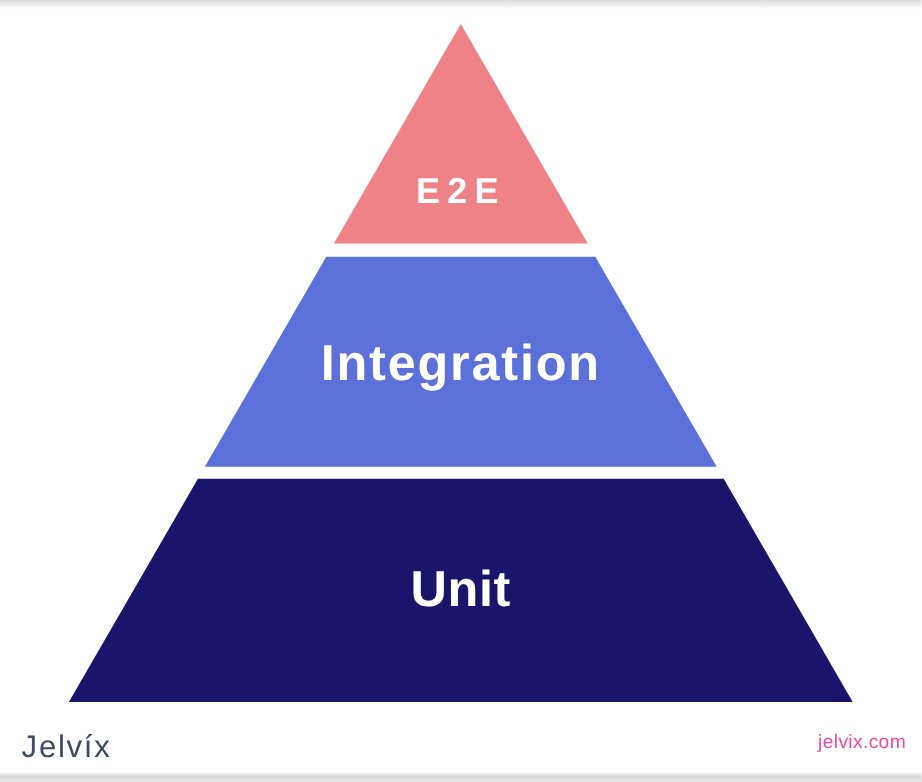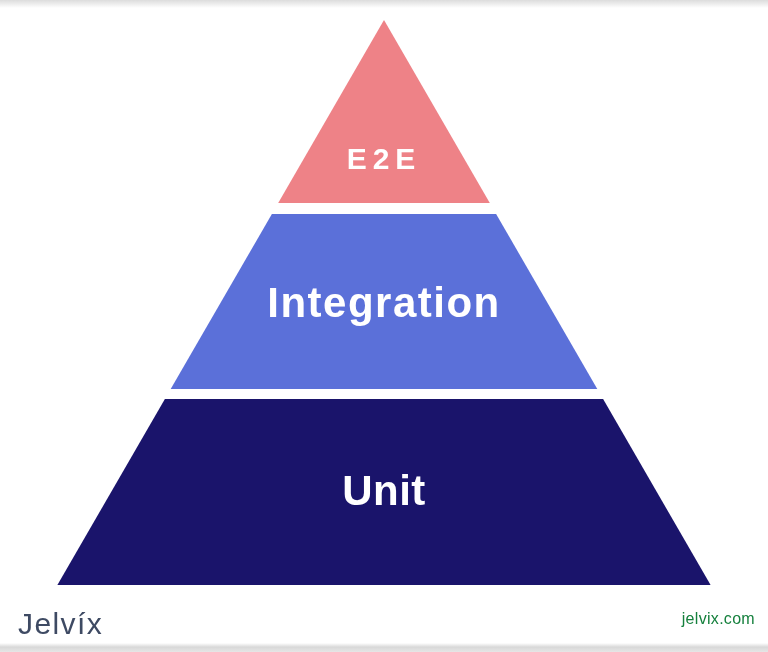--- a/index.html
+++ b/index.html
@@ -34,21 +34,21 @@
     left: 0;
   }
   .layer-label {
     font-family: "Liberation Sans", sans-serif;
     font-weight: 700;
   }
   .logo {
     position: absolute;
     left: 18px;
     top: 607px;
-    font-size: 30px;
+    font-size: 26px;
     font-weight: 300;
     letter-spacing: 1.4px;
     color: #3E4A63;
     text-align: right;
   }
   .url {
     position: absolute;
     right: 13px;
     top: 610px;
     font-size: 16px;
@@ -65,15 +65,15 @@
 <svg id="pyramid" viewBox="0 0 768 652" width="768" height="652" xmlns="http://www.w3.org/2000/svg">
     <polygon points="384,20 489.8,203 278.2,203" fill="#EE8287"></polygon>
     <text x="384" y="169" text-anchor="middle" fill="#FFFFFF" font-size="30" letter-spacing="6" class="layer-label">E2E</text>
     <polygon points="271.9,214 496.1,214 597.3,389 170.7,389" fill="#5B70D9"></polygon>
     <text x="384" y="317" text-anchor="middle" fill="#FFFFFF" font-size="42" letter-spacing="1.5" class="layer-label">Integration</text>
     <polygon points="164.9,399 603.1,399 710.6,585 57.4,585" fill="#1A146B"></polygon>
     <text x="384" y="505" text-anchor="middle" fill="#FFFFFF" font-size="42" letter-spacing="0.5" class="layer-label">Unit</text>
   </svg>
 
 <div class="logo" style="color: rgb(62, 74, 99);">Jelvíx</div>
-<div class="url" style="color: #15803d; padding-left: 43px;">jelvix.com</div>
+<div class="url" style="color: #ec4899; padding-left: 43px;">jelvix.com</div>
 
 <div class="edge-bottom"></div>
 
 </body></html>

